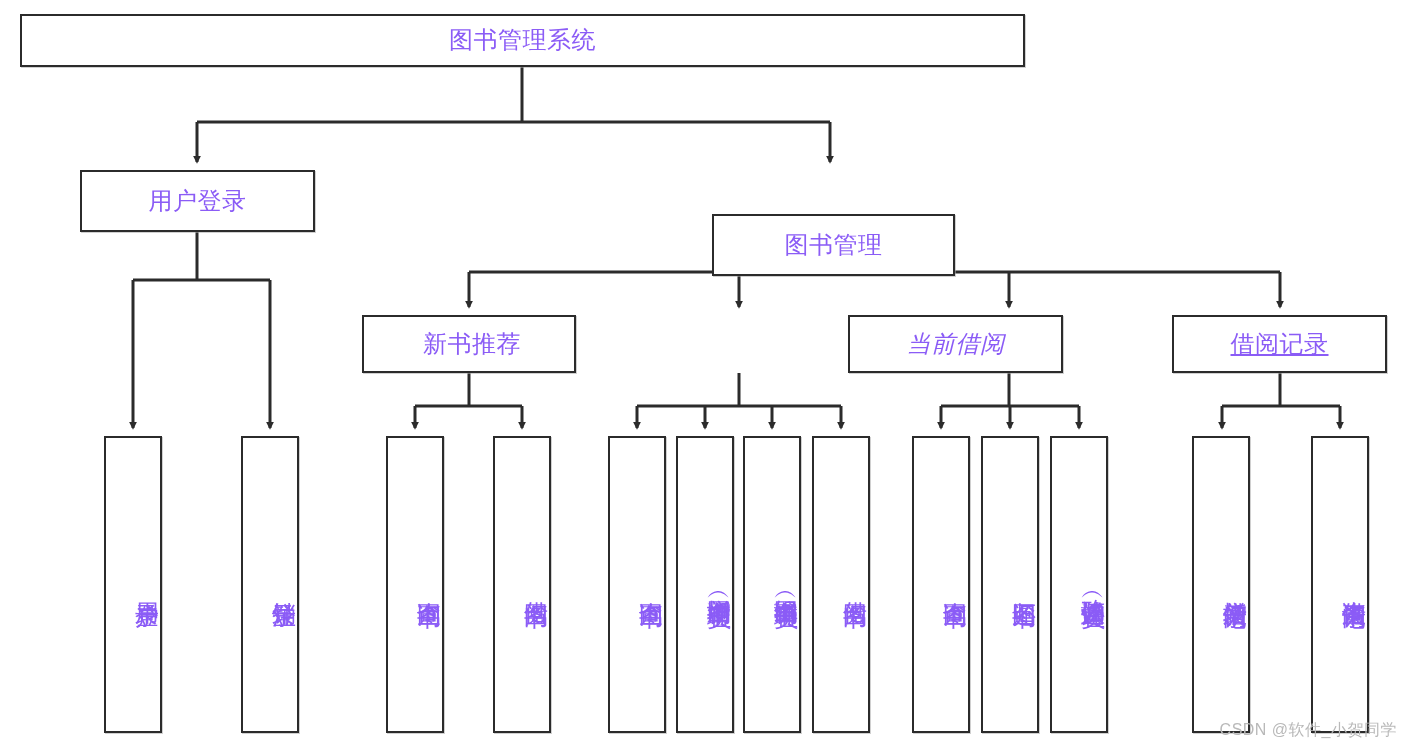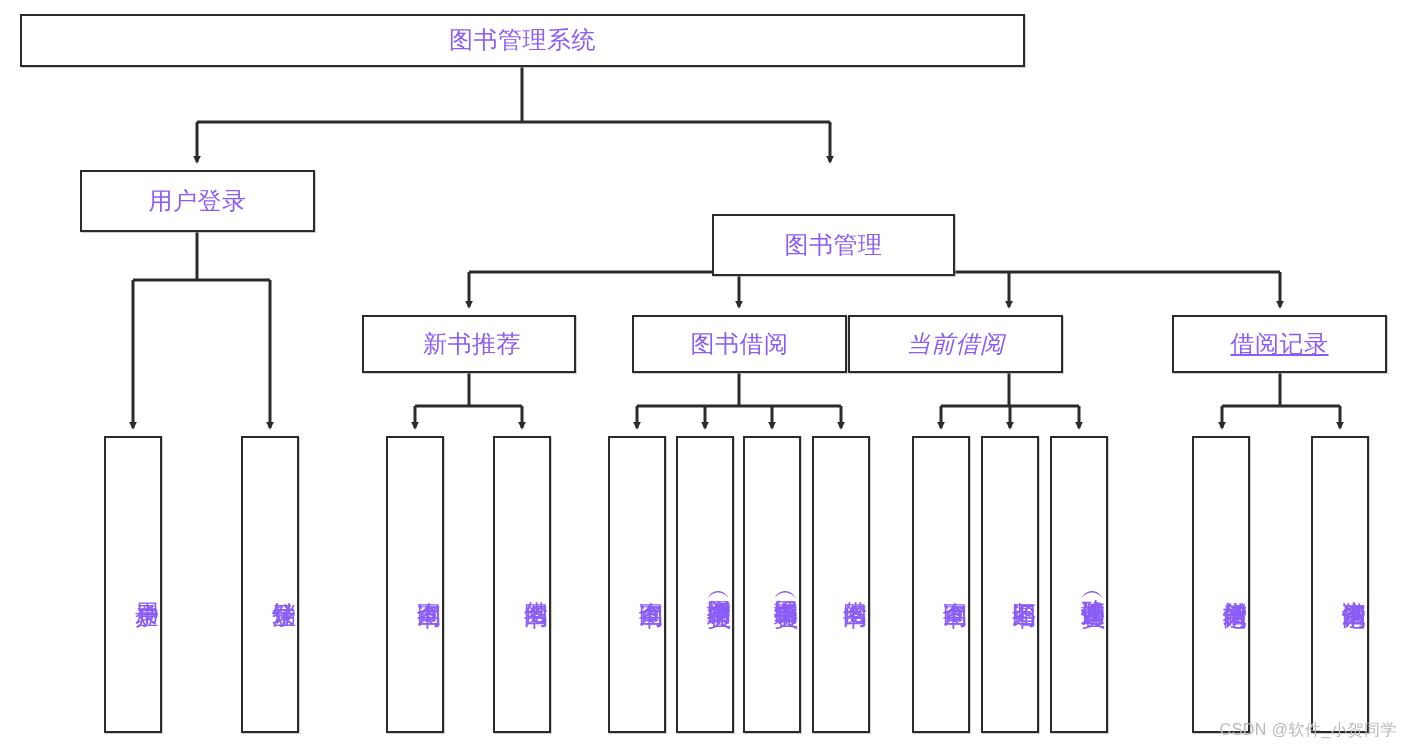--- a/index.html
+++ b/index.html
@@ -130,23 +130,20 @@
   <div class="node horizontal" style="left:80px; top:170px; width:235px; height:62px;">
     <span>用户登录</span>
   </div>
   <div class="node horizontal" style="left:712px; top:170px; width:243px; height:62px;margin-top:44px;">
     <span>图书管理</span>
   </div>
 
   <div class="node horizontal" style="left:362px; top:315px; width:214px; height:58px;padding-left:6px;">
     <span>新书推荐</span>
   </div>
-  <div class="node horizontal" style="left:632px; top:315px; width:215px; height:58px;">
-    <span>图书借阅</span>
-  </div>
   <div class="node horizontal" style="left:848px; top:315px; width:215px; height:58px;font-style:italic;">
     <span>当前借阅</span>
   </div>
   <div class="node horizontal" style="left:1172px; top:315px; width:215px; height:58px;text-decoration:underline;">
     <span>借阅记录</span>
   </div>
 
   <div class="node vertical" style="left:104px; top:436px; width:58px; height:297px;">
     <span class="vtext">用户登录</span>
   </div>

